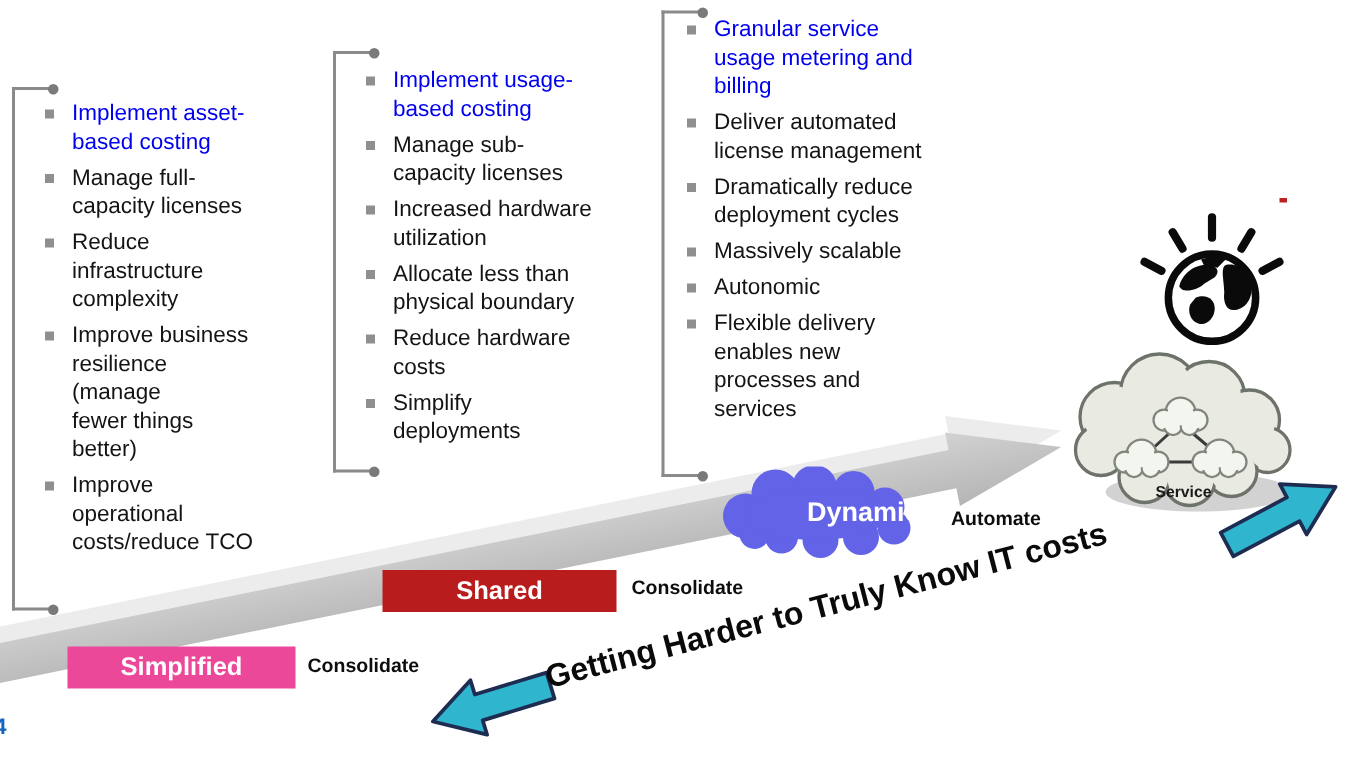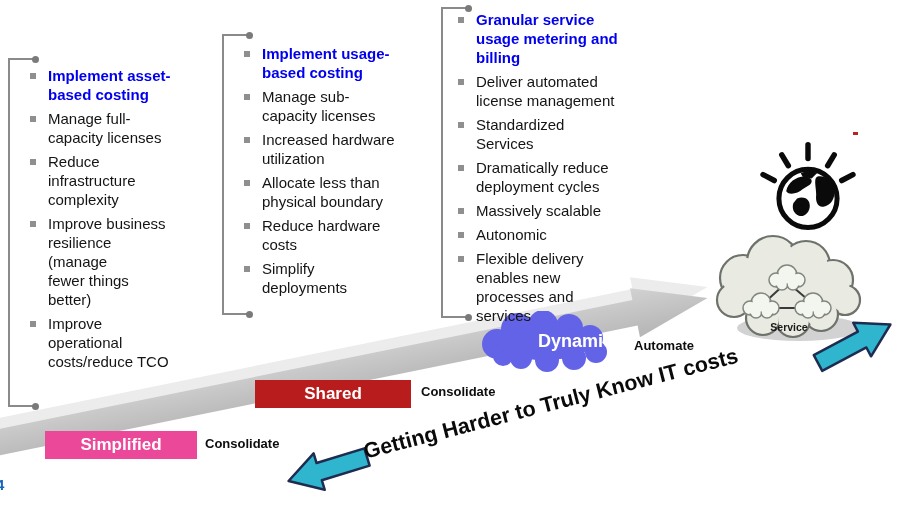--- a/index.html
+++ b/index.html
@@ -5,21 +5,21 @@
   html,body{margin:0;padding:0;}
   body{
     width:900px;height:506px;position:relative;overflow:hidden;
     background:#ffffff;font-family:"Liberation Sans", sans-serif;color:#141414;
   }
   
   .col{position:absolute;z-index:7;}
   .item{display:flex;margin-bottom:5px;}
   .sq{flex:0 0 6px;width:6px;height:6px;background:#8f8f8f;margin:7px 12px 0 0;}
   .txt{white-space:pre-line;font-size:15px;line-height:19px;}
-  .blue{color:#0000ee;font-weight:700;}
+  .blue{color:#0000ee;font-weight:400;}
   .b{font-weight:400;}
   
   .bracket{position:absolute;border-left:2px solid #8a8a8a;border-top:2px solid #8a8a8a;border-bottom:2px solid #8a8a8a;width:25px;z-index:6;}
   .bracket .dot{position:absolute;width:7px;height:7px;border-radius:50%;background:#7a7a7a;right:-4px;}
   .bracket .dot.top{top:-4.5px;}
   .bracket .dot.bot{bottom:-4.5px;}
   
   .stagebox{position:absolute;height:28px;line-height:28px;text-align:center;color:#ffffff;font-weight:700;font-size:17px;z-index:4;}
   .box-simplified{left:45px;top:431px;width:152px;background:#ec4899;}
   .box-shared{left:255px;top:380px;width:156px;background:#b91c1c;}
@@ -147,25 +147,20 @@
   <div class="item">
       <span class="sq"></span>
       <span class="txt blue">Granular service
 usage metering and
 billing</span>
     </div>
   <div class="item">
       <span class="sq"></span>
       <span class="txt b">Deliver automated
 license management</span>
-    </div>
-  <div class="item">
-      <span class="sq"></span>
-      <span class="txt">Standardized
-Services</span>
     </div>
   <div class="item">
       <span class="sq"></span>
       <span class="txt">Dramatically reduce
 deployment cycles</span>
     </div>
   <div class="item">
       <span class="sq"></span>
       <span class="txt">Massively scalable</span>
     </div>

